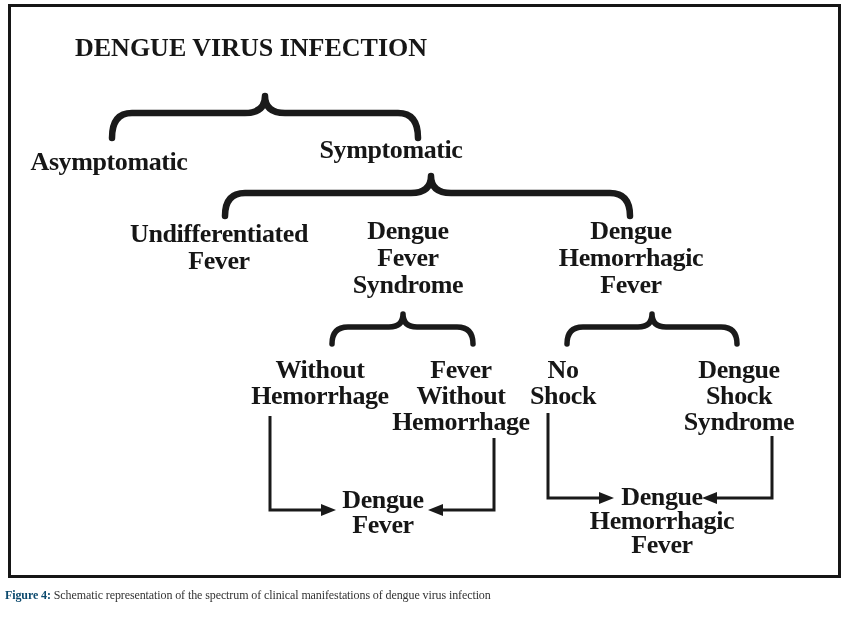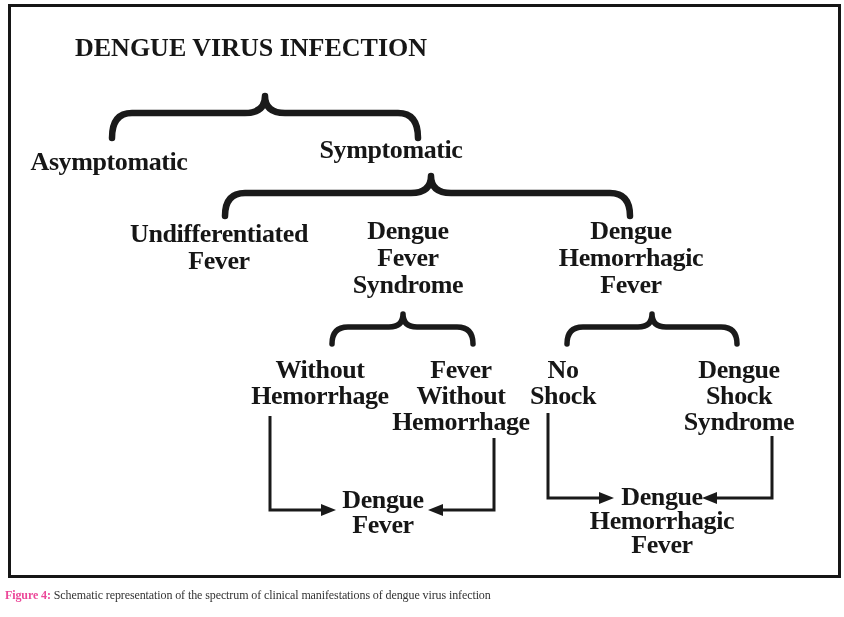--- a/index.html
+++ b/index.html
@@ -22,21 +22,21 @@
     letter-spacing:-0.4px; line-height:27px; white-space:nowrap;
   }
   .node span { display:block; }
   .lh26 { line-height:26px; }
   .lh25 { line-height:25px; }
   .lh24 { line-height:24px; }
   .caption {
     position:absolute; left:5px; top:588px; font-size:12px;
     color:#333; letter-spacing:-0.1px; white-space:nowrap;
   }
-  .caption .cap-label { font-weight:bold; color:#ec4899; }
+  .caption .cap-label { font-weight:bold; color:#0c4a6e; }
   .ink-stroke { stroke:#1a1a1a; fill:none; }
   .ink-fill { fill:#1a1a1a; stroke:none; }
 </style>
 </head>
 <body>
 
 <div class="stage">
 
   <div class="frame"></div>
 

